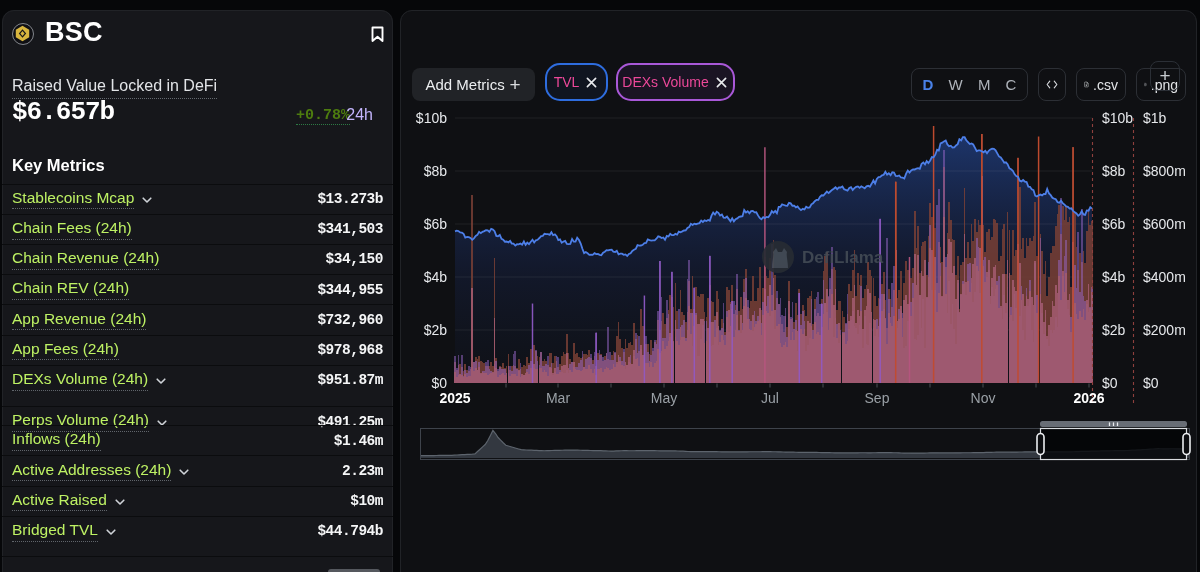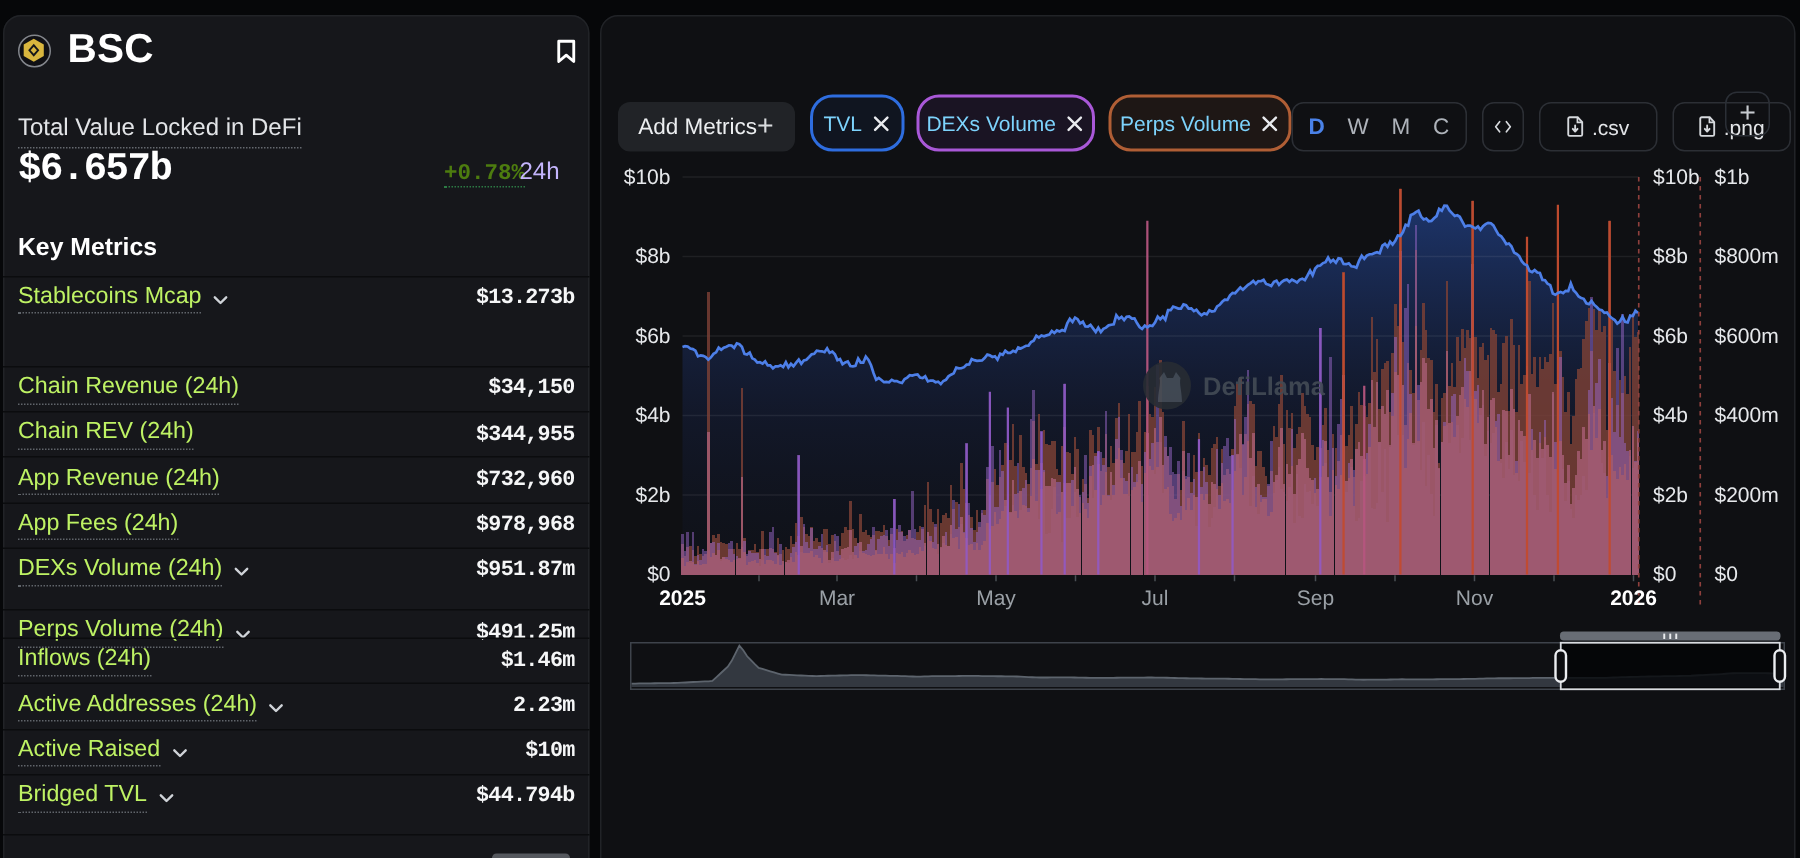--- a/index.html
+++ b/index.html
@@ -21,62 +21,66 @@
 .rl { color:#bef264; font-size:15.5px; border-bottom:1px dotted #60656b; padding-bottom:1.5px; white-space:nowrap; }
 .chev { margin-left:7px; margin-top:2px; }
 .rv { margin-left:auto; font-family:"Liberation Mono",monospace; font-weight:bold; color:#f5f6f7; font-size:14.5px; letter-spacing:-0.5px; }
 .thumb { position:absolute; left:326px; top:559px; width:52px; height:7px; background:#55585e; border-radius:3px; }
 
 .tb { position:absolute; left:0; top:9px; width:100%; height:34px; display:flex; align-items:flex-end; white-space:nowrap;margin-top:48px; }
 .addm { margin-left:12px; background:#212327; border-radius:8px; height:33px; display:flex;
   align-items:center; padding:0 14px; color:#eceef0; font-size:15px; width:123px; }
 .addm .pl { margin-left:auto; font-size:19px; color:#d9dbde; }
 .pill { display:flex; align-items:center; height:29px; border-radius:15px; padding:17px 8px;
-  color:#7dd3fc; font-size:14px; border:2px solid; gap:6px; justify-content:center; }
+  color:#ec4899; font-size:14px; border:2px solid; gap:6px; justify-content:center; }
 .pill svg { flex:none; }
 .pill.b { border-color:#2e6ddf; background:rgba(30,70,150,0.10); margin-left:10px; width:63px; }
 .pill.p { border-color:#a958d8; background:rgba(130,60,180,0.10); margin-left:8px; width:119px; }
 .pill.o { border-color:#b05e35; background:rgba(170,90,40,0.10); margin-left:9px; width:122px; }
 .rgrp { margin-left:auto; margin-right:10.5px; display:flex; gap:10px; }
 .seg { display:flex; align-items:center; border:1px solid #2c2f35; border-radius:8px; height:33px; padding:0 3px; width:117px; justify-content:space-around; }
 .seg span { font-size:15px; color:#aeb3ba; }
 .seg .on { color:#4a82e8; font-weight:bold; }
 .btn { display:flex; align-items:center; gap:4px; border:1px solid #2c2f35; border-radius:8px;
   height:33px; padding:0 7px; color:#e3e5e8; font-size:14px; justify-content:center; }
-.btn.code { width:28px; } .btn.f { width:79px; }
+.btn.code { width:28px; } .btn.f { width:50px; }
 .plus { position:absolute; left:750.5px; top:51px; width:30px; height:30px; border:1.5px solid #2b2f36;
   border-radius:8px; color:#c6cacf; font-size:19px; display:flex; align-items:center; justify-content:center; }
 .axl { font-size:14px; fill:#e6e8eb; }
 .axm { font-size:14px; fill:#9aa0a6; }
 .axy { font-size:14px; fill:#ffffff; font-weight:bold; }
 </style></head>
 <body>
 <div class="card" id="lc">
   <div class="logo">
       <svg width="19" height="19" viewBox="0 0 19 19" style="position:absolute;left:0;top:0">
       <path d="M9.5 1.8L16.2 5.7V13.3L9.5 17.2L2.8 13.3V5.7Z" fill="#d9b63e"></path>
       <path d="M9.5 5.2L13.2 9.5L9.5 13.8L5.8 9.5Z" fill="#15161a"></path>
       <path d="M9.5 7.1L11.6 9.5L9.5 11.9L7.4 9.5Z" fill="#d9b63e"></path>
       </svg>
     </div>
   <span id="bscname">BSC</span>
   <svg class="bmk" width="15" height="17" viewBox="0 0 15 17">
       <path d="M2.5 1.5h10v13.5l-5-4.2-5 4.2z" fill="none" stroke="#fff" stroke-width="1.9" stroke-linejoin="round"></path>
     </svg>
-  <span class="tvl-lbl">Total Value Locked in DeFi</span>
+  <span class="tvl-lbl">Raised Value Locked in DeFi</span>
   <span class="big">$6.657b</span>
     <span class="chg">+0.78%</span>
     <span class="h24">24h</span>
   <div class="km">Key Metrics</div>
   <div class="row" style="top:173.5px">
       <span class="rl">Stablecoins Mcap</span>
       <svg class="chev" width="12" height="12" viewBox="0 0 12 12">
         <path d="M2.2 4.2L6 8l3.8-3.8" fill="none" stroke="#cfd3d8" stroke-width="1.6" stroke-linecap="round" stroke-linejoin="round"></path>
       </svg>
       <span class="rv">$13.273b</span>
+    </div>
+    <div class="row" style="top:203.7px">
+      <span class="rl">Chain Fees (24h)</span>
+      <span class="rv">$341,503</span>
     </div>
     <div class="row" style="top:233.9px">
       <span class="rl">Chain Revenue (24h)</span>
       <span class="rv">$34,150</span>
     </div>
     <div class="row" style="top:264.1px">
       <span class="rl">Chain REV (24h)</span>
       <span class="rv">$344,955</span>
     </div>
     <div class="row" style="top:294.3px">
@@ -129,23 +133,20 @@
   <div class="lastsep"></div>
   <div class="thumb"></div>
 </div>
 <div class="card" id="rc">
   <div class="tb">
     <div class="addm">Add Metrics<span class="pl">+</span></div>
     <div class="pill b">TVL <svg width="13" height="13" viewBox="0 0 12 12">
           <path d="M2.2 2.2l7.6 7.6M9.8 2.2l-7.6 7.6" stroke="#e8eaed" stroke-width="1.5" stroke-linecap="round"></path>
         </svg></div>
     <div class="pill p">DEXs Volume <svg width="13" height="13" viewBox="0 0 12 12">
-          <path d="M2.2 2.2l7.6 7.6M9.8 2.2l-7.6 7.6" stroke="#e8eaed" stroke-width="1.5" stroke-linecap="round"></path>
-        </svg></div>
-    <div class="pill o">Perps Volume <svg width="13" height="13" viewBox="0 0 12 12">
           <path d="M2.2 2.2l7.6 7.6M9.8 2.2l-7.6 7.6" stroke="#e8eaed" stroke-width="1.5" stroke-linecap="round"></path>
         </svg></div>
     <div class="rgrp">
       <div class="seg">
           <span class="on">D</span>
           <span>W</span>
           <span>M</span>
           <span>C</span>
         </div>
       <div class="btn code">

